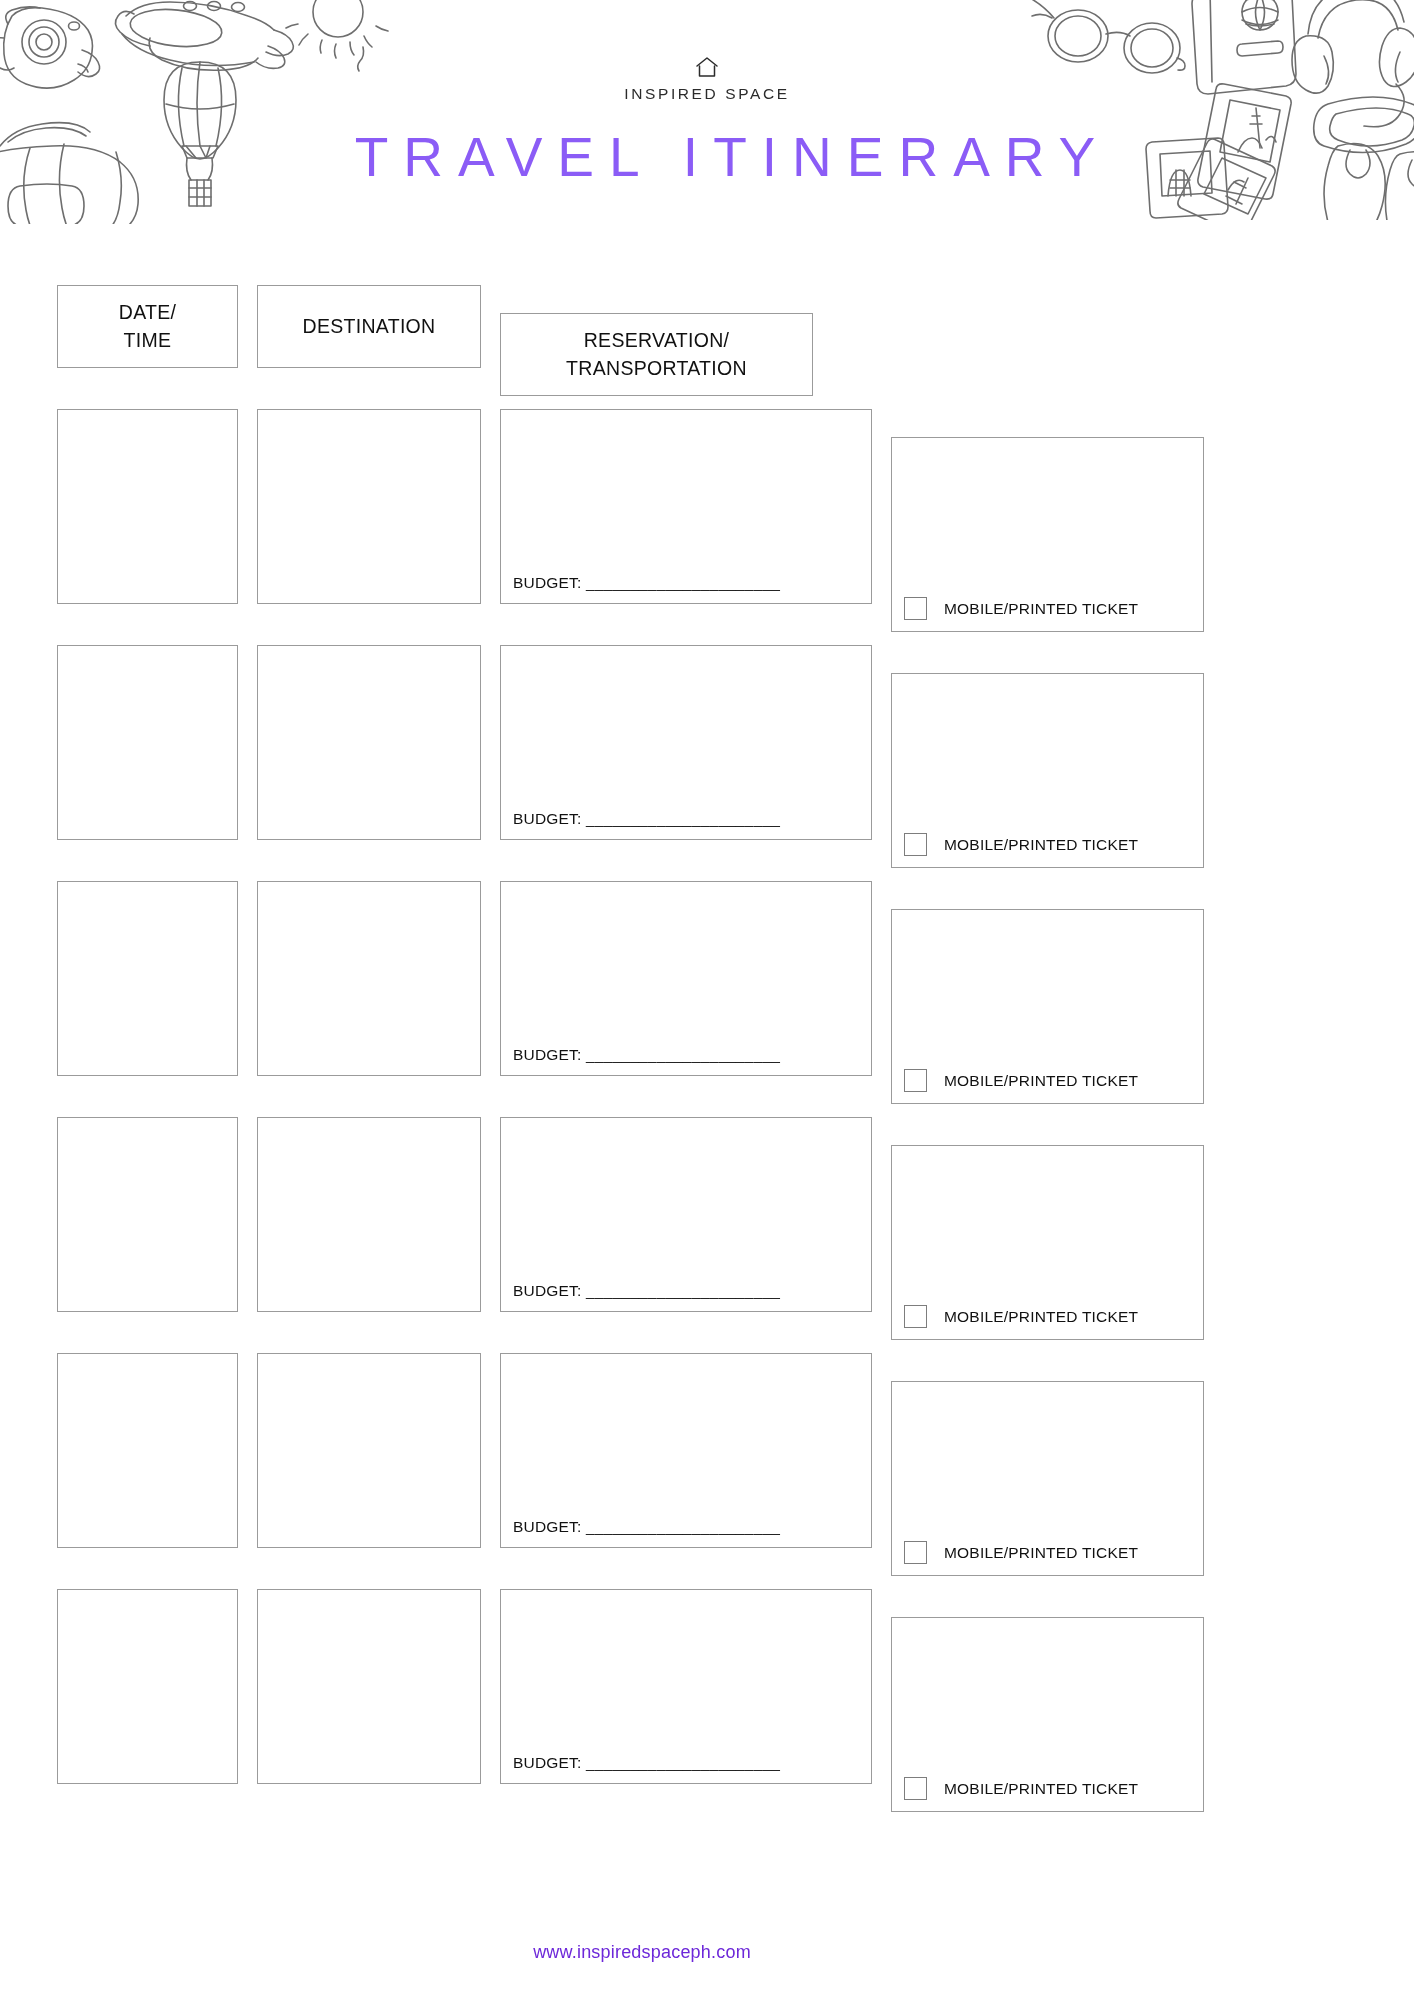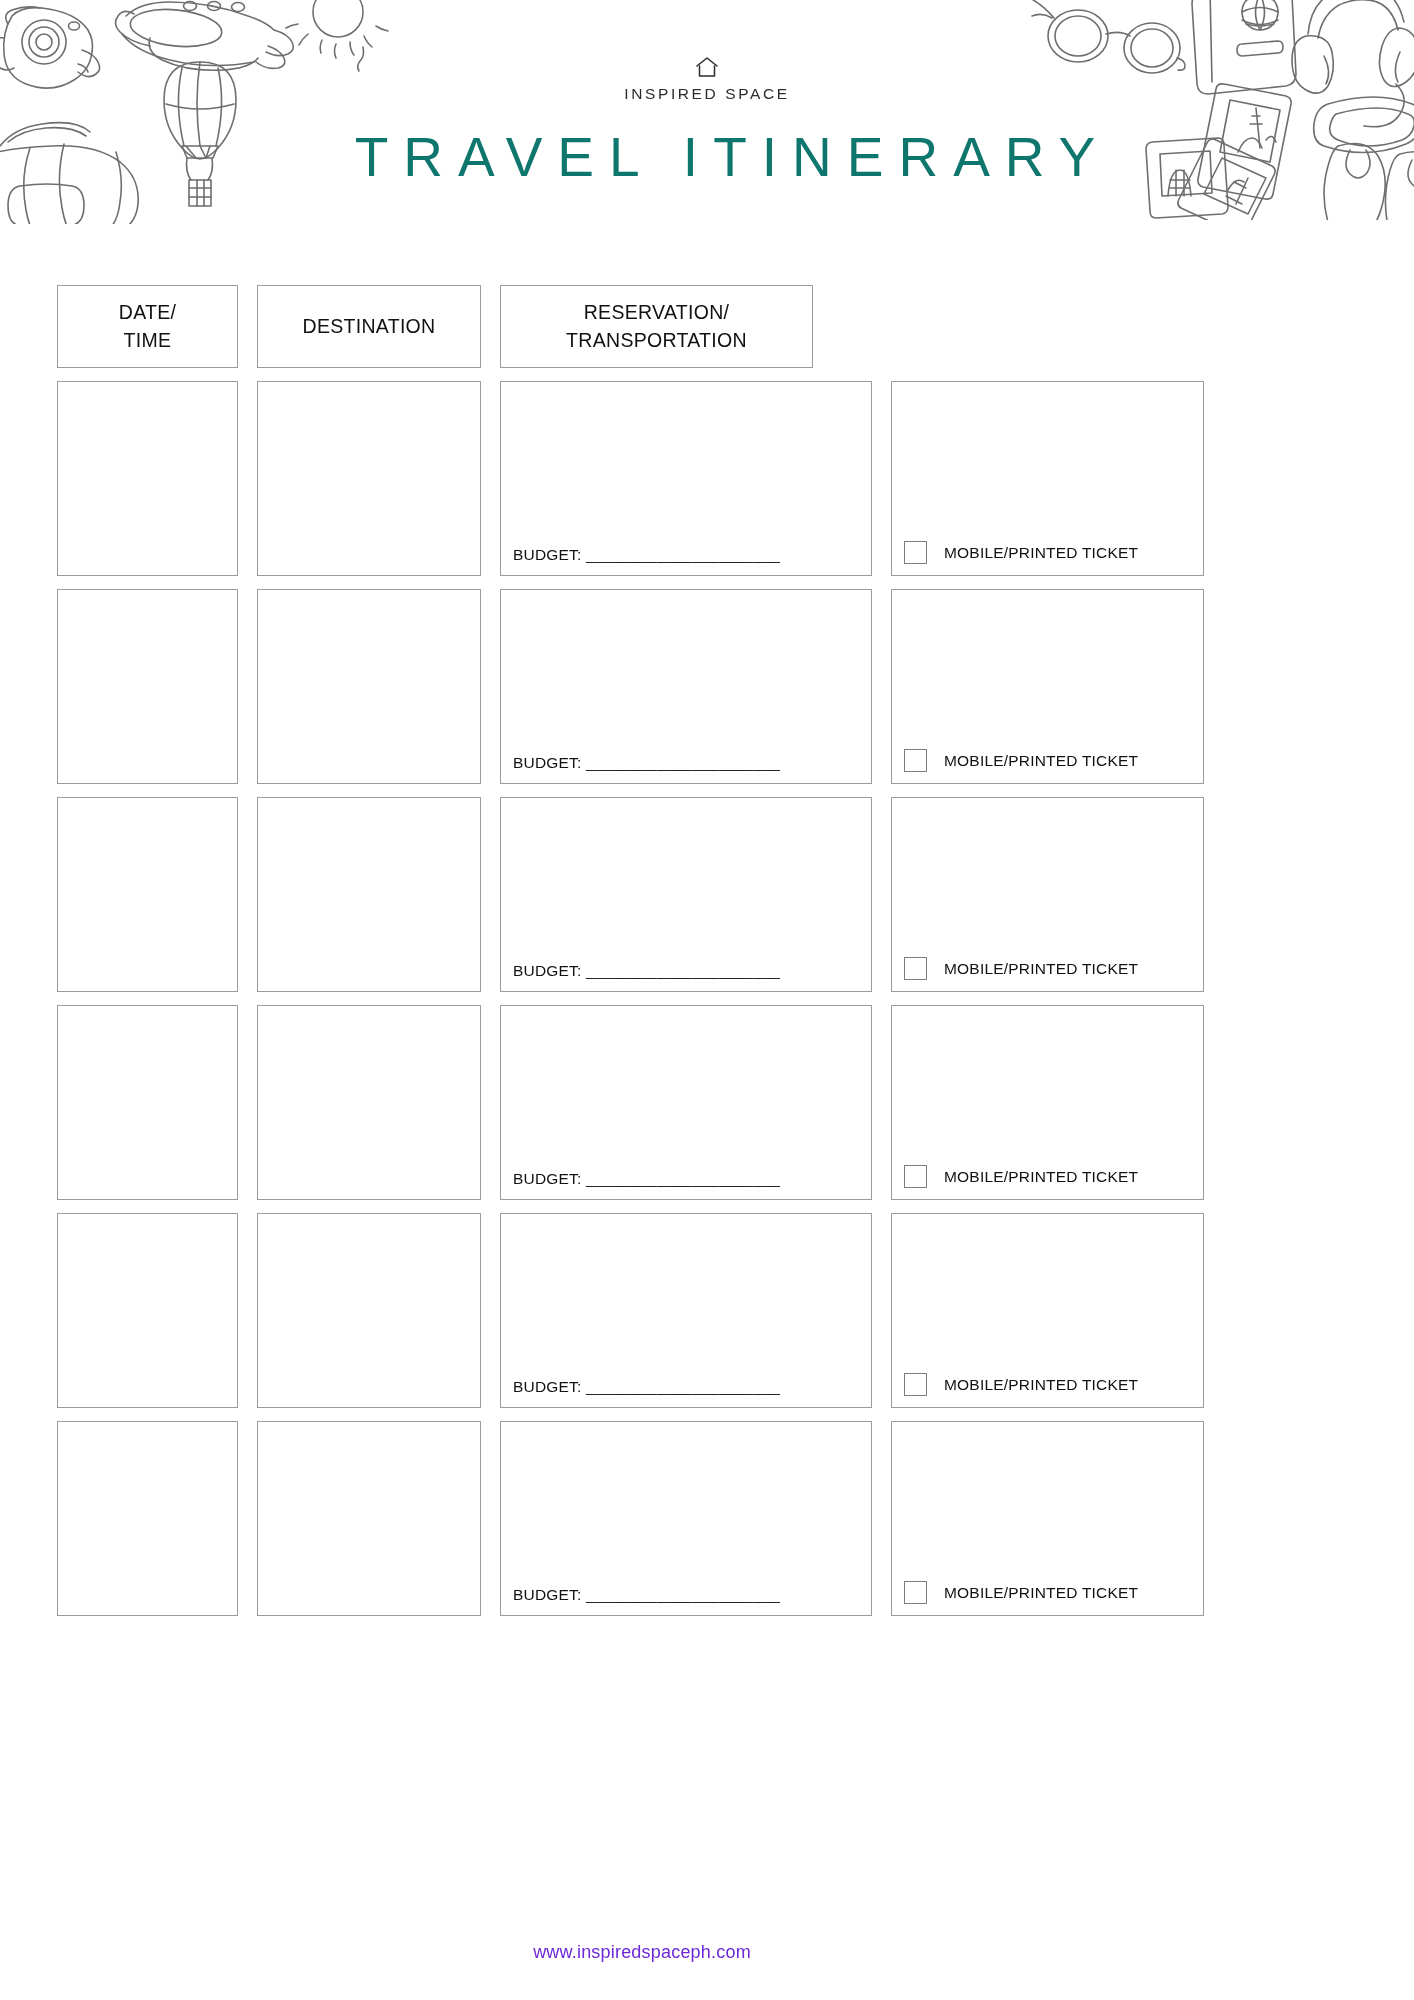--- a/index.html
+++ b/index.html
@@ -46,21 +46,21 @@
 
   .page-title {
     position: absolute;
     top: 128px;
     left: 0;
     width: 1414px;
     text-align: center;
     font-size: 55px;
     font-weight: 300;
     letter-spacing: 15px;
-    color: #0f766e;
+    color: #8b5cf6;
     line-height: 1.08;
     text-indent: 15px;
     padding-left: 36px;
   }
 
   
   .itinerary {
     position: absolute;
     top: 285px;
     left: 57px;
@@ -76,21 +76,21 @@
   .cell {
     border: 1.4px solid #9b9b9b;
     background: #fff;
     position: relative;
   }
 
   
   .col-date  { width: 181px; flex: 0 0 181px; }
   .col-dest  { width: 224px; flex: 0 0 224px; }
   .col-act   { width: 372px; flex: 0 0 372px; }
-  .col-res   { width: 313px; flex: 0 0 313px; }
+  .col-res   { width: 313px; flex: 0 0 313px; margin-top: 28px; }
 
   
   .header-row .cell {
     height: 83px;
     display: flex;
     align-items: center;
     justify-content: center;
   }
   .header-label {
     font-size: 19.5px;

